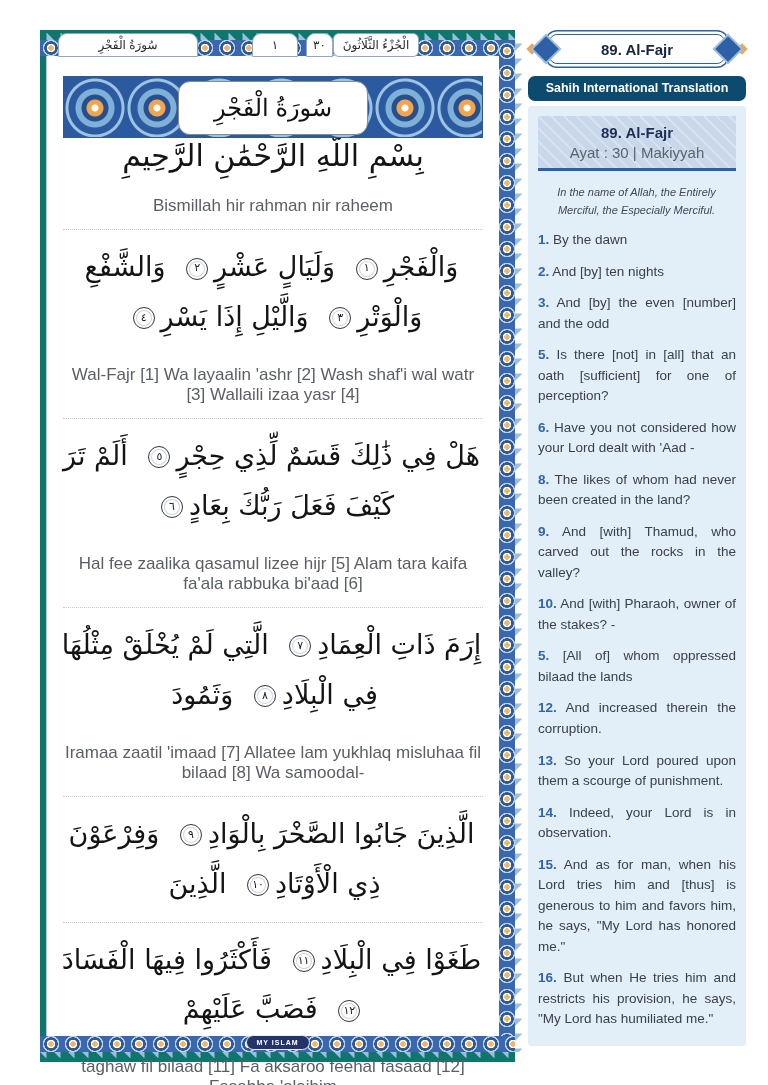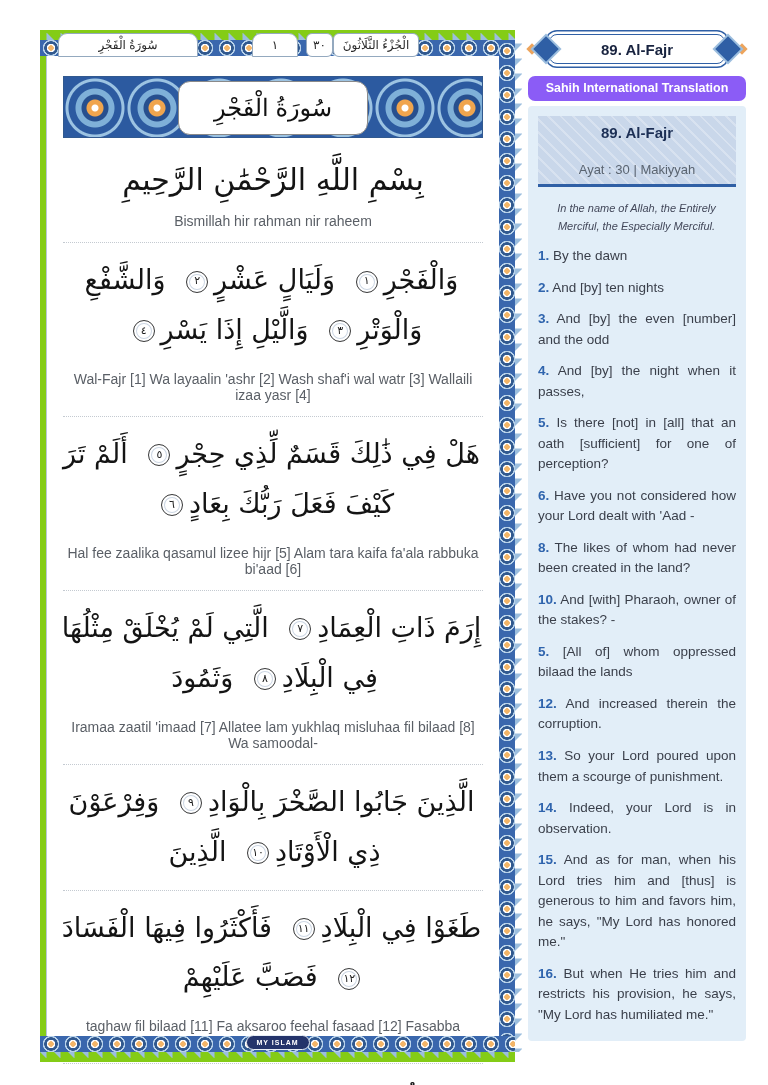--- a/index.html
+++ b/index.html
@@ -1,20 +1,20 @@
 <!DOCTYPE html>
 <html><head>
 <meta charset="utf-8">
 <style>
   * { margin:0; padding:0; box-sizing:border-box; }
   body { background:#fff; font-family:"Liberation Sans", sans-serif; }
   .screen { position:relative; width:768px; height:1085px; background:#fff; overflow:hidden; }
 
   
-  .mushaf { position:absolute; left:40px; top:30px; width:475px; height:1032px; background:#84cc16; }
+  .mushaf { position:absolute; left:40px; top:30px; width:475px; height:1032px; background:#0f766e; }
 
   .orn-strip {
     background-color:#3a67ad;
     background-image:
       radial-gradient(circle at 11px 8px, #f3b568 2.5px, #fdfdfd 3px 4px, #31598f 4.5px 6.5px, #b8d2ea 7px 8px, #3a67ad 8.5px);
     background-size:22px 16px;
   }
   .frame-top    { position:absolute; left:0; right:0; top:10px; height:16px; }
   .frame-bottom { position:absolute; left:0; right:0; top:1006px; height:16px; }
   .frame-right  { position:absolute; right:0; top:10px; width:16px; height:1012px;
@@ -33,43 +33,43 @@
     background-size:11px 15px; background-repeat:repeat-y; background-position:left; }
 
   .content-area { position:absolute; left:6px; right:16px; top:26px; bottom:26px;
     border-left:1px solid #b9c6d6; background:#fff; padding:0 14px; }
 
   .tab { position:absolute; top:3px; height:24px; background:#fff; border:1px solid #94a9bf;
     border-radius:9px 9px 0 0; z-index:3; display:flex; align-items:center; justify-content:center;
     font-size:12px; color:#2a2a2a; direction:rtl; }
   .tab-surah   { left:18px;  width:140px; }
   .tab-pagenum { left:212px; width:46px; }
-  .tab-juznum  { left:266px; width:27px;border-radius:6px; }
+  .tab-juznum  { left:266px; width:27px; }
   .tab-juz     { left:293px; width:86px;border-radius:6px; }
 
   .brand-badge { position:absolute; left:50%; top:1005px; transform:translateX(-50%); z-index:4;
     background:#24346b; color:#fff; font-size:7px; font-weight:bold; letter-spacing:1px;
     padding:3px 10px; border-radius:8px; border:1px solid #e8eef5; }
 
   
   .banner { position:relative; margin:20px 2px 0 2px; height:62px;
     background-color:#2c5aa0;
     background-image:
       radial-gradient(circle at 31px 31px, #ffffff 3px, #f0a54e 4px 8px, #274f8e 9px 13px, #7fb0d8 14px 19px, #2c5aa0 20px 26px, #9cc3e2 27px 29px, #2c5aa0 30px),
       radial-gradient(circle at 0px 0px, #62d0c6 5px, transparent 6px),
       radial-gradient(circle at 62px 62px, #62d0c6 5px, transparent 6px);
     background-size:62px 62px; border:1px solid #31598f; }
   .cartouche { position:absolute; left:50%; top:4px; transform:translateX(-50%);
     width:190px; height:54px; background:#fff; border:1px solid #8a8a8a; border-radius:12px;
     display:flex; align-items:center; justify-content:center;
     font-size:24px; color:#111; direction:rtl; }
 
-  .bismillah-ar { margin-top:24px; text-align:center; direction:rtl; font-size:30px; color:#141414;
+  .bismillah-ar { text-align:center; direction:rtl; font-size:30px; color:#141414;
     font-family:"DejaVu Sans", sans-serif; }
-  .translit { text-align:center; font-size:14px; color:#5a5f66; margin-top:16px; }
+  .translit { text-align:center; font-size:17px; color:#5a5f66; margin-top:23px; }
   .dotted-sep { border-top:1px dotted #c4cad1; margin:13px 2px 0 2px; }
 
   .vblock { margin-top:12px; }
   .arabic-line { text-align:center; direction:rtl; font-size:27px; line-height:1.85; color:#141414;
     font-family:"DejaVu Sans", sans-serif; }
   .seg { margin:0 3px; }
   .ayah-mark { display:inline-flex; align-items:center; justify-content:center;
     width:22px; height:22px; border:1.3px solid #3a3a3a; border-radius:50%;
     font-size:11px; color:#1a1a1a; margin:0 6px; vertical-align:middle; background:#fff;
     box-shadow:inset 0 0 0 2px #fff, inset 0 0 0 3px #ccd6e3; }
@@ -86,30 +86,30 @@
   .panel-cartouche::before, .panel-cartouche::after { content:""; position:absolute; top:50%;
     width:18px; height:18px; background:#2f5fa5; z-index:-1;
     box-shadow:0 0 0 2px #9cbede; }
   .panel-cartouche::before { left:-13px; transform:translateY(-50%) rotate(45deg); }
   .panel-cartouche::after  { right:-13px; transform:translateY(-50%) rotate(45deg); }
   .diamond-tip { position:absolute; top:50%; width:8px; height:8px; background:#eda45c;
     transform:translateY(-50%) rotate(45deg); z-index:-2; }
   .diamond-tip.left  { left:-22px; }
   .diamond-tip.right { right:-22px; }
 
-  .source-bar { margin-top:12px; background:#8b5cf6; color:#fff; font-weight:bold; font-size:12.5px;
+  .source-bar { margin-top:12px; background:#0c4a6e; color:#fff; font-weight:bold; font-size:12.5px;
     text-align:center; padding:5px 0 6px 0; border-radius:7px; }
 
   .panel-body { margin-top:5px; background:#e2eef8; border-radius:4px; padding:10px 10px 16px 10px; }
 
   .surah-box { background:#c9d7ea; text-align:center; padding:8px 4px 7px 4px;
     border-bottom:3px solid #2f5fa5;
     background-image:repeating-linear-gradient(45deg, rgba(255,255,255,.28) 0 2px, transparent 2px 9px); }
   .surah-box-title { font-size:15px; font-weight:bold; color:#1c2f55; }
-  .surah-box-meta  { font-size:13px; color:#5a6470; margin-top:21px;text-align:center; }
+  .surah-box-meta  { font-size:15px; color:#5a6470; margin-top:3px;text-align:center; }
 
   .bismillah-en { font-style:italic; font-size:11px; color:#43485a; text-align:center;
     line-height:1.6; margin:13px 3px 4px 2px; }
 
   .en-verse { font-size:13.5px; color:#3a3f4a; line-height:1.52; text-align:justify; margin-top:11px; }
   .vnum { font-weight:bold; color:#2f64ad; }
 </style>
 </head>
 <body>
 
@@ -267,29 +267,29 @@
       <p class="bismillah-en">In the name of Allah, the Entirely Merciful, the Especially Merciful.</p>
 
       <div>
 
           <p class="en-verse"><span class="vnum">1.</span> <span>By the dawn</span></p>
 
           <p class="en-verse"><span class="vnum">2.</span> <span>And [by] ten nights</span></p>
 
           <p class="en-verse"><span class="vnum">3.</span> <span>And [by] the even [number] and the odd</span></p>
 
-          <p class="en-verse"><span class="vnum">4.</span> <span>And [by] the night when it passes,</span></p>
 
           <p class="en-verse"><span class="vnum">5.</span> <span>Is there [not] in [all] that an oath [sufficient] for one of perception?</span></p>
 
           <p class="en-verse"><span class="vnum">6.</span> <span>Have you not considered how your Lord dealt with 'Aad -</span></p>
 
 
           <p class="en-verse"><span class="vnum">8.</span> <span>The likes of whom had never been created in the land?</span></p>
 
+          <p class="en-verse"><span class="vnum">9.</span> <span>And [with] Thamud, who carved out the rocks in the valley?</span></p>
 
           <p class="en-verse"><span class="vnum">10.</span> <span>And [with] Pharaoh, owner of the stakes? -</span></p>
 
           <p class="en-verse"><span class="vnum">5.</span> <span>[All of] whom oppressed bilaad the lands</span></p>
 
           <p class="en-verse"><span class="vnum">12.</span> <span>And increased therein the corruption.</span></p>
 
           <p class="en-verse"><span class="vnum">13.</span> <span>So your Lord poured upon them a scourge of punishment.</span></p>
 
           <p class="en-verse"><span class="vnum">14.</span> <span>Indeed, your Lord is in observation.</span></p>

